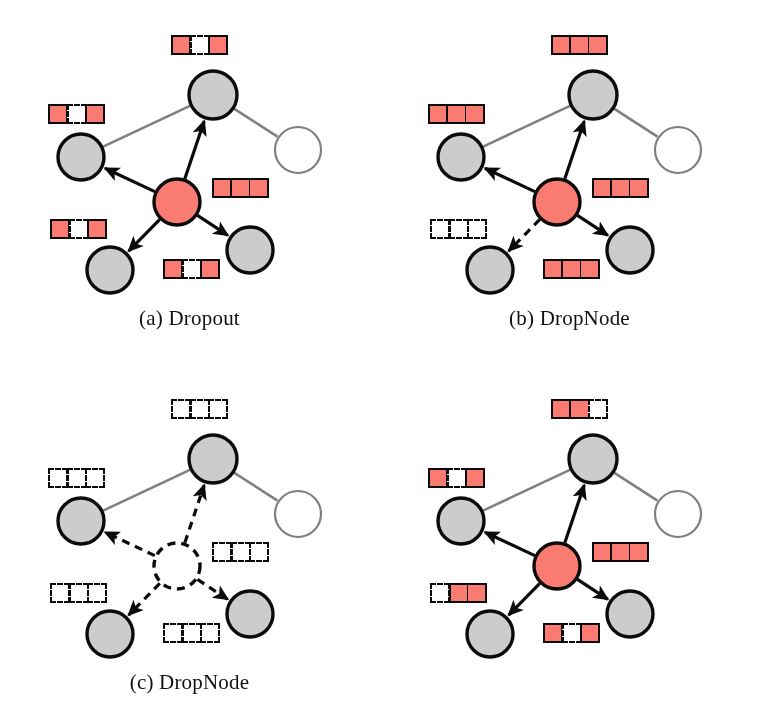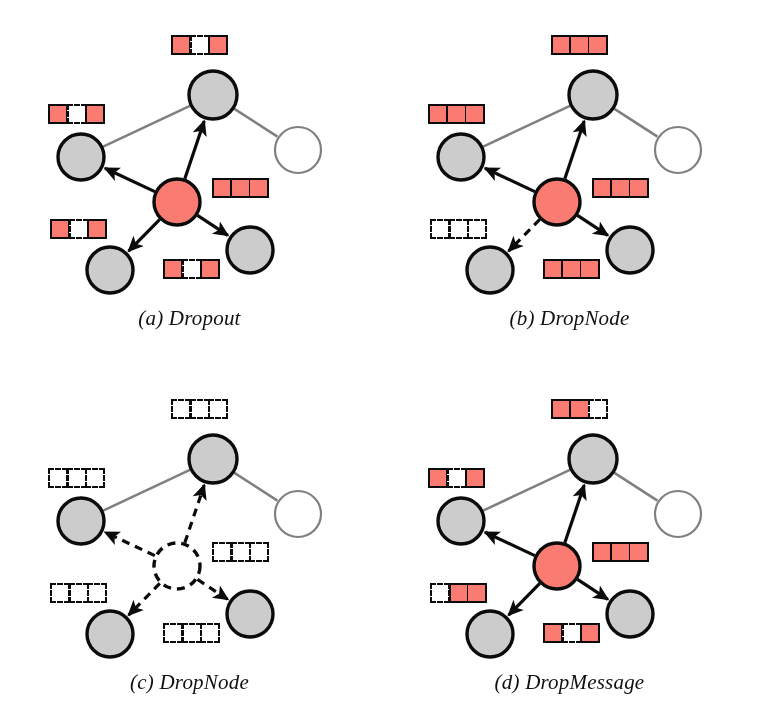--- a/index.html
+++ b/index.html
@@ -7,21 +7,21 @@
   .figure{position:relative;width:759px;height:728px;background:#fff;}
   .panel{position:absolute;width:379px;height:364px;}
   .panel-a{left:0;top:0;}
   .panel-b{left:380px;top:0;}
   .panel-c{left:0;top:364px;padding-left:40px;}
   .panel-d{left:380px;top:364px;}
   .stage{position:absolute;left:0;top:0;width:379px;height:310px;}
   .stage svg{position:absolute;left:0;top:0;display:block;}
   .caption{position:absolute;left:0;top:306px;width:379px;text-align:center;
            font-family:"Liberation Serif",serif;font-size:21px;color:#111;
-           letter-spacing:0.2px;font-style:italic;}
+           letter-spacing:0.2px;}
   .vec{position:absolute;display:flex;}
   .cell{width:20px;height:20px;box-sizing:border-box;}
   .cell.on{background:#fa7b72;border:2.5px solid #0b0b0b;}
   .cell.off{background:#ffffff;border:2.5px dashed #0b0b0b;}
   .cell.on + .cell.on{border-left-width:1.5px;}
   .vec .cell + .cell{margin-left:-1.5px;}
 </style>
 </head>
 <body>
 
@@ -213,15 +213,14 @@
           <div class="cell off"></div>
           <div class="cell on"></div>
           <div class="cell on"></div>
         </div>
         <div class="vec" style="left: 163px; top: 259px;">
           <div class="cell on"></div>
           <div class="cell off"></div>
           <div class="cell on"></div>
         </div>
       </div>
-    <div class="caption">(d) DropMessage</div>
   </div>
 </div>
 
 </body></html>

